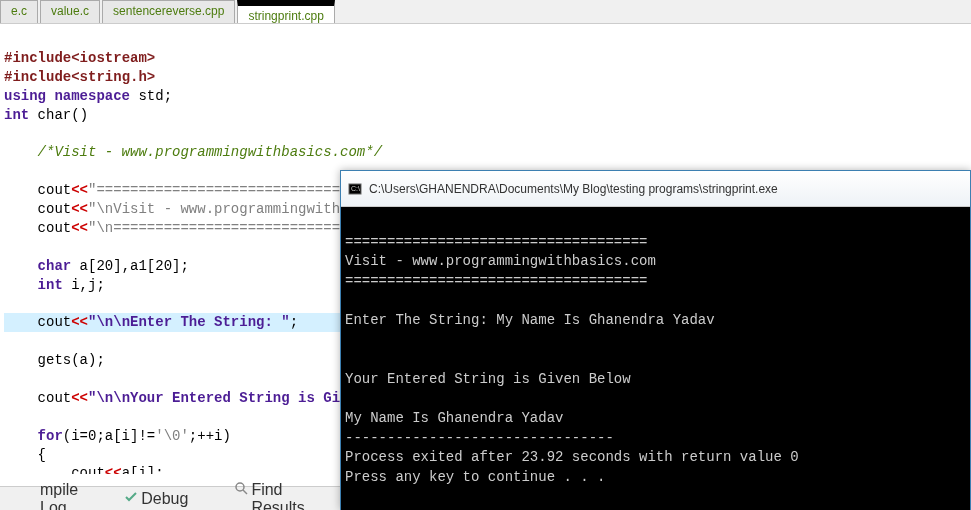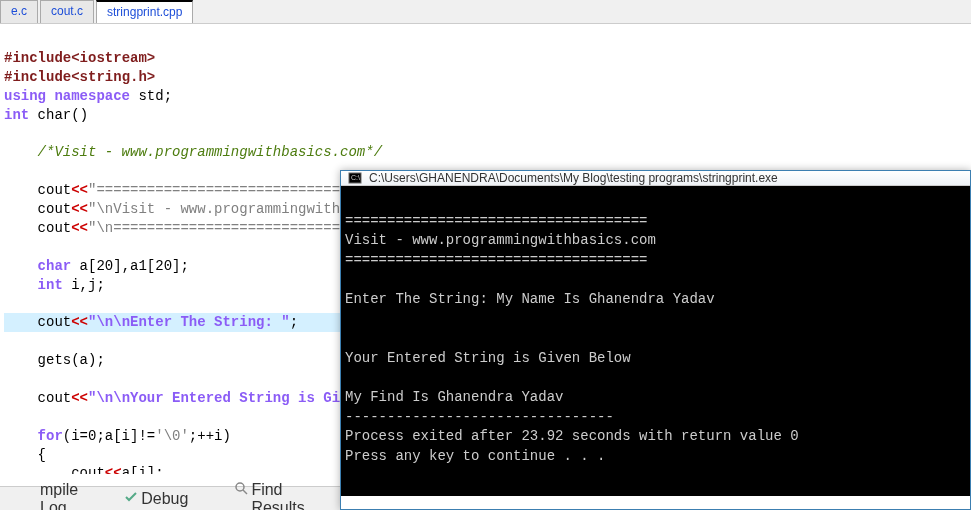--- a/index.html
+++ b/index.html
@@ -17,42 +17,42 @@
       background: #f0f0f0;
       border-bottom: 1px solid #ccc;
       height: 24px;
     }
     .tab {
       padding: 3px 10px;
       border: 1px solid #aaa;
       border-bottom: none;
       background: #e8e8e8;
       font-size: 12px;
-      color: #1d4ed8;
+      color: #4d7c0f;
       cursor: pointer;
       margin-right: 2px;
     }
     .tab.active {
       background: #fff;
-      border-top: 2px solid #000000;
+      border-top: 6px solid #000000;
       font-weight: normal;
     }
     .editor {
       background: #fff;
       padding: 6px 4px;
       font-family: Consolas, "Courier New", monospace;
       font-size: 14px;
       line-height: 1.35;
       white-space: pre;
       height: 450px;
       overflow: hidden;
     }
     .code-line { white-space: pre; }
     .highlight-line { background: #d4f0ff; display: block; width: 100%; }
-    .kw { color: #8b5cf6; font-weight: bold; }
+    .kw { color: #4c1d95; font-weight: bold; }
     .pp { color: #7f1d1d; font-weight: bold; }
     .str { color: #808080; }
     .cmt { color: #4d7c0f; font-style: italic; }
     .op { color: #cc0000; font-weight: bold; }
     .bottom-bar {
       position: absolute;
       bottom: 0;
       left: 0;
       height: 24px;
       background: #f0f0f0;
@@ -77,21 +77,21 @@
       position: absolute;
       top: 170px;
       left: 340px;
       width: 631px;
       height: 340px;
       background: #fff;
       border: 1px solid #3c7fb1;
       box-shadow: 0 0 8px rgba(0,0,0,0.3);
     }
     .console-titlebar {
-      height: 15px;
+      height: 36px;
       background: linear-gradient(#fff, #eef2f6);
       display: flex;
       align-items: center;
       padding: 0 6px;
       border-bottom: 1px solid #ccc;
     }
     .console-title-icon {
       width: 16px; height: 16px; margin-right: 6px;
       display: inline-flex; align-items: center; justify-content: center;
     }
@@ -112,21 +112,22 @@
       line-height: 1.4;
       white-space: pre-wrap;
     }
     .console-line { white-space: pre; }
   </style>
 </head>
 <body>
 
 <div class="tabs">
   <div class="tab">e.c</div>
-  <div class="tab">cout.c</div>
+  <div class="tab">value.c</div>
+  <div class="tab">sentencereverse.cpp</div>
   <div class="tab active">stringprint.cpp</div>
 </div>
 
 <div class="editor">
 <span class="code-line"><span class="pp">#include</span><span class="pp">&lt;iostream&gt;</span></span>
 <span class="code-line"><span class="pp">#include</span><span class="pp">&lt;string.h&gt;</span></span>
 <span class="code-line"><span class="kw">using namespace</span><span> std;</span></span>
 <span class="code-line"><span class="kw">int</span><span> char()</span></span>
 <span class="code-line"></span>
 <span class="code-line"><span class="cmt">    /*Visit - www.programmingwithbasics.com*/</span></span>
@@ -195,18 +196,18 @@
   <div class="console-body">
 <span class="console-line">====================================</span>
 <span class="console-line">Visit - www.programmingwithbasics.com</span>
 <span class="console-line">====================================</span>
 <span class="console-line"></span>
 <span class="console-line">Enter The String: My Name Is Ghanendra Yadav</span>
 <span class="console-line"></span>
 <span class="console-line"></span>
 <span class="console-line">Your Entered String is Given Below</span>
 <span class="console-line"></span>
-<span class="console-line">My Find Is Ghanendra Yadav</span>
+<span class="console-line">My Name Is Ghanendra Yadav</span>
 <span class="console-line">--------------------------------</span>
 <span class="console-line">Process exited after 23.92 seconds with return value 0</span>
 <span class="console-line">Press any key to continue . . .</span>
   </div>
 </div>
 
 </body></html>

